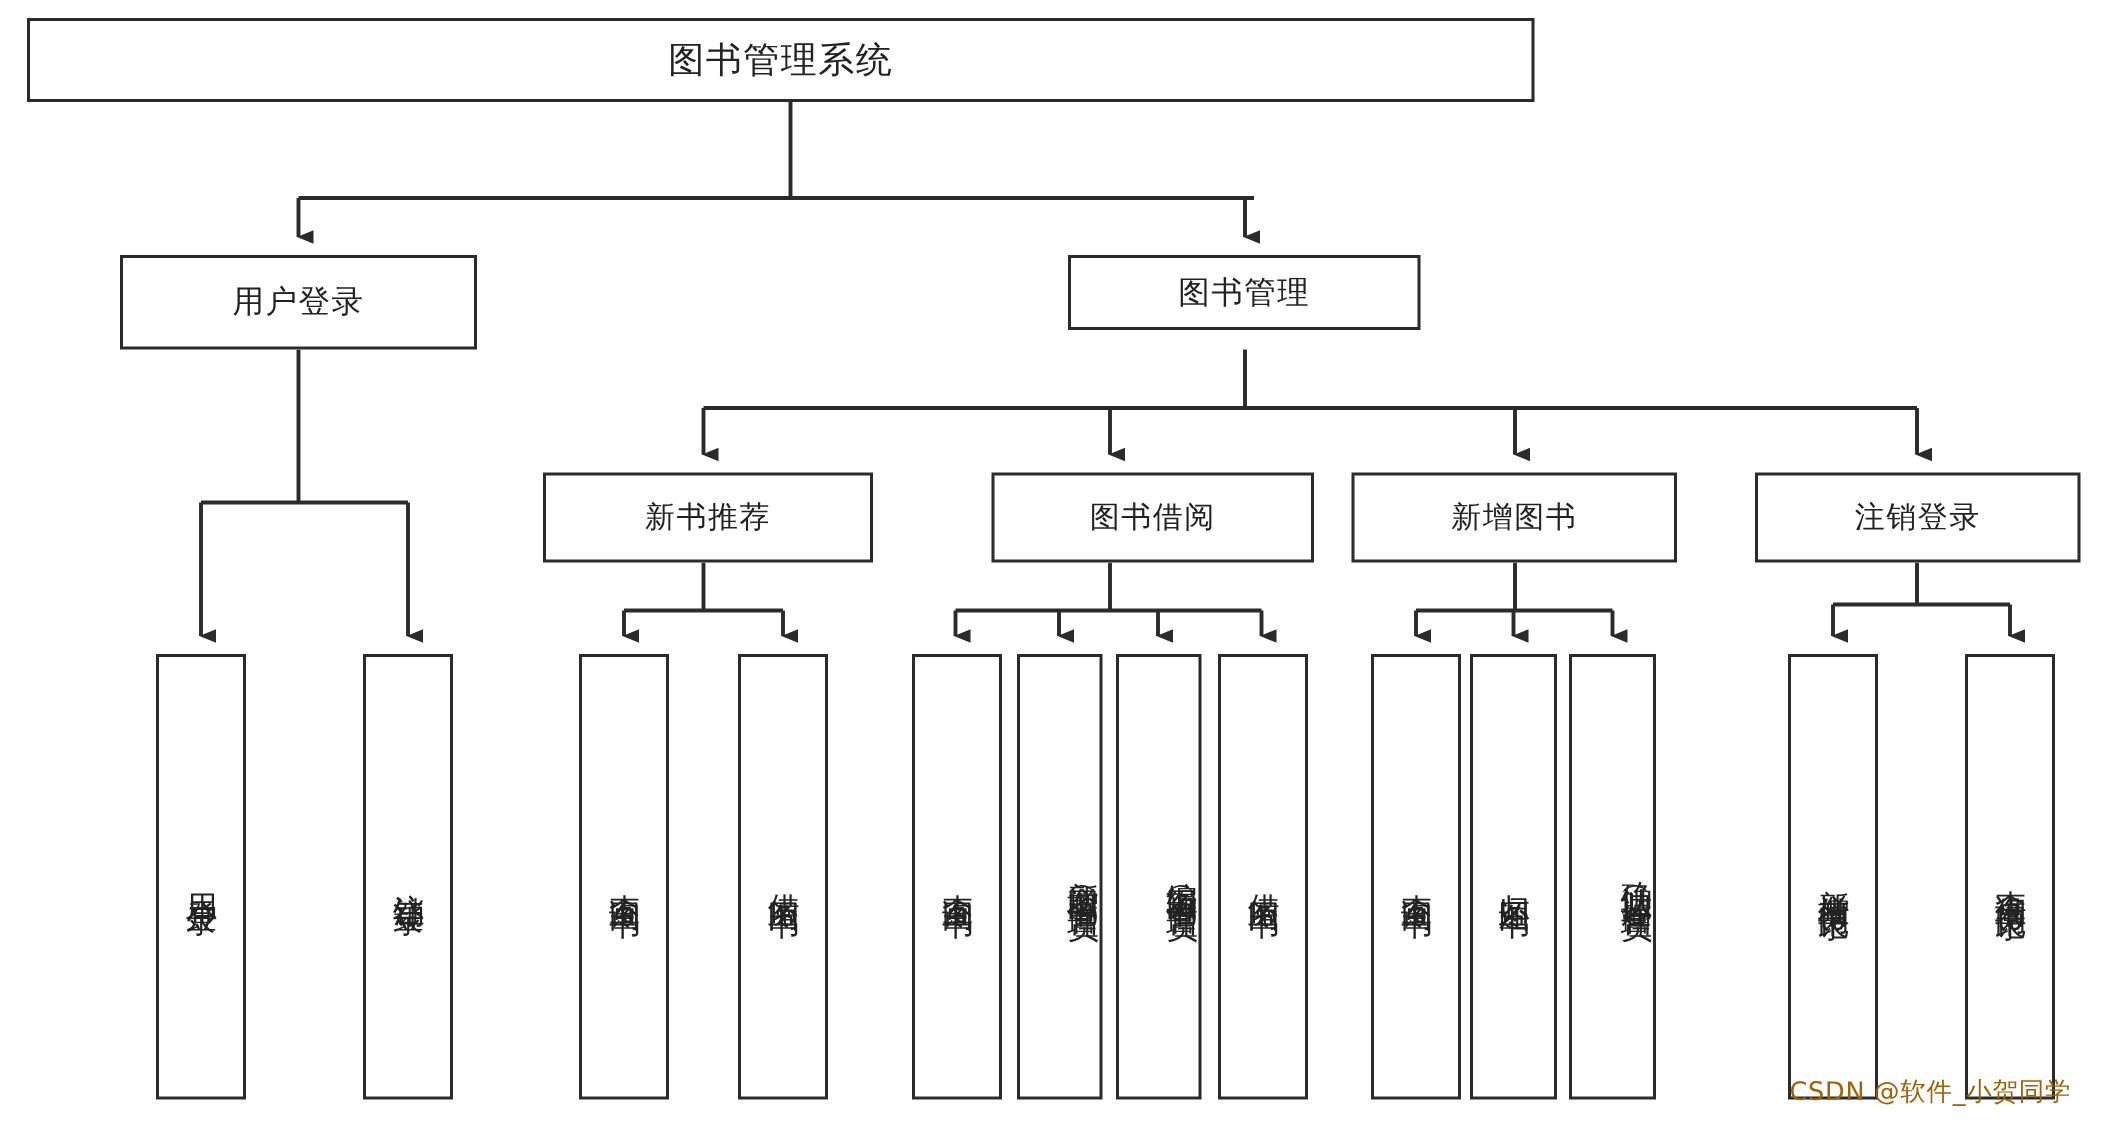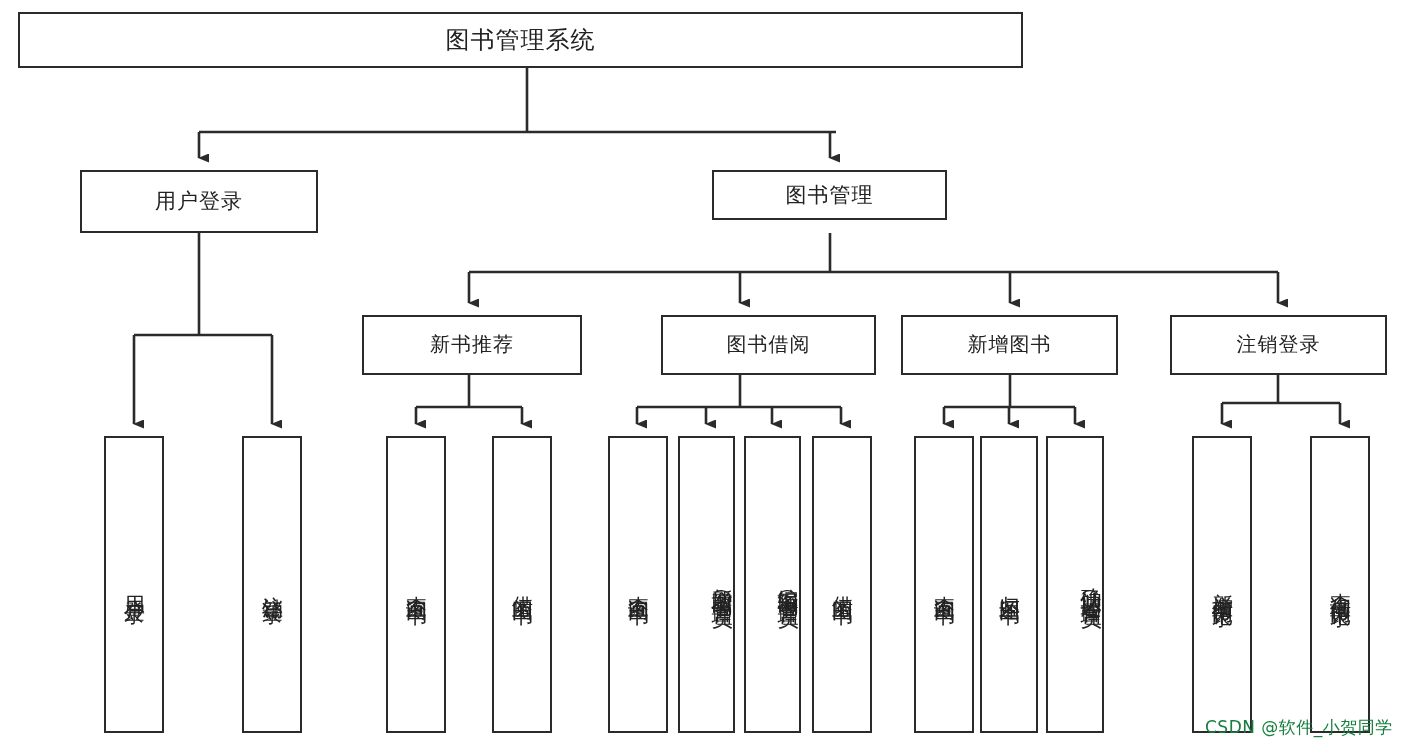--- a/index.html
+++ b/index.html
@@ -63,25 +63,24 @@
     justify-content: center;
     white-space: nowrap;
   }
   .node.leaf.tall-text {
     align-items: flex-start;
     justify-content: center;
   }
   .watermark {
     position: absolute;
     font-size: 17px;
-    color: #15803d;
+    color: #a16207;
     letter-spacing: 0.5px;
     white-space: nowrap;
     user-select: none;
-    padding-left: 12px;
   }
 </style>
 </head>
 <body>
 
 <div id="canvas">
 
   <svg id="wires" viewBox="0 0 1405 747" xmlns="http://www.w3.org/2000/svg">
     <defs>
       <marker id="arrow" markerWidth="9" markerHeight="11" refX="4.5" refY="10" orient="auto" markerUnits="userSpaceOnUse">

